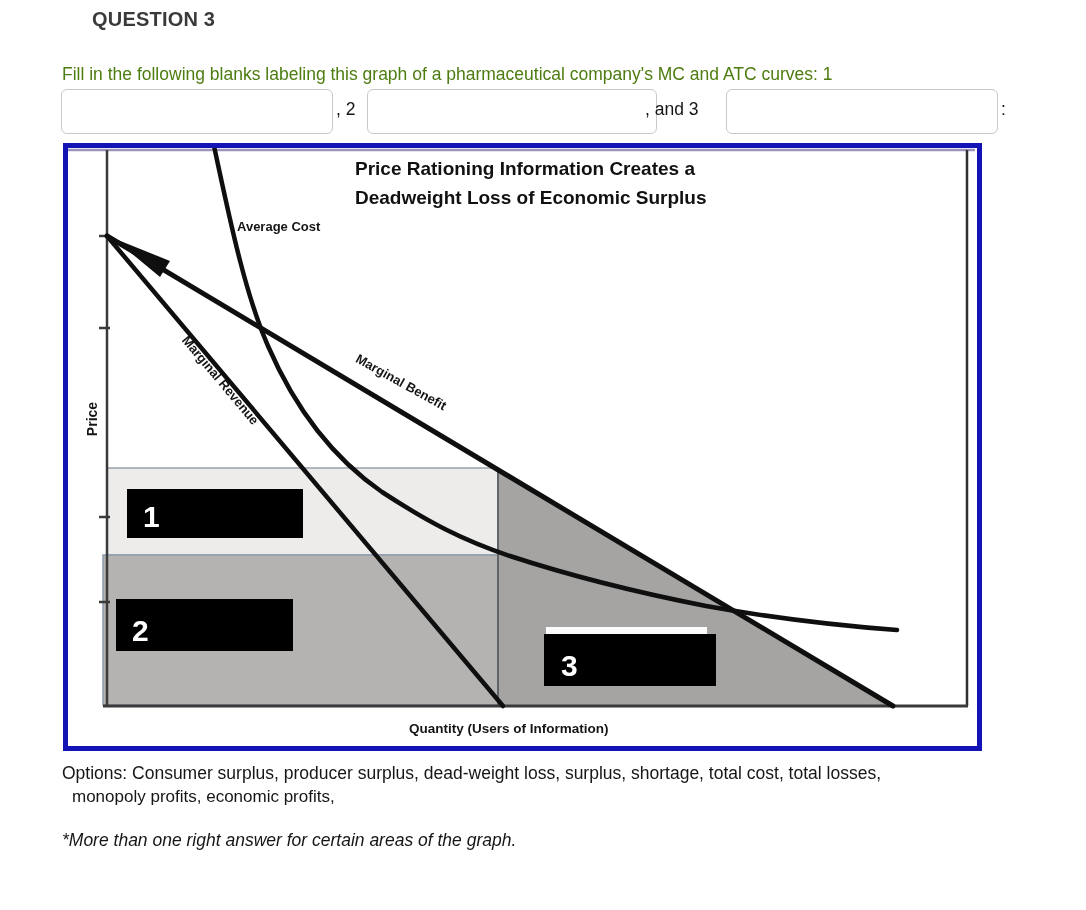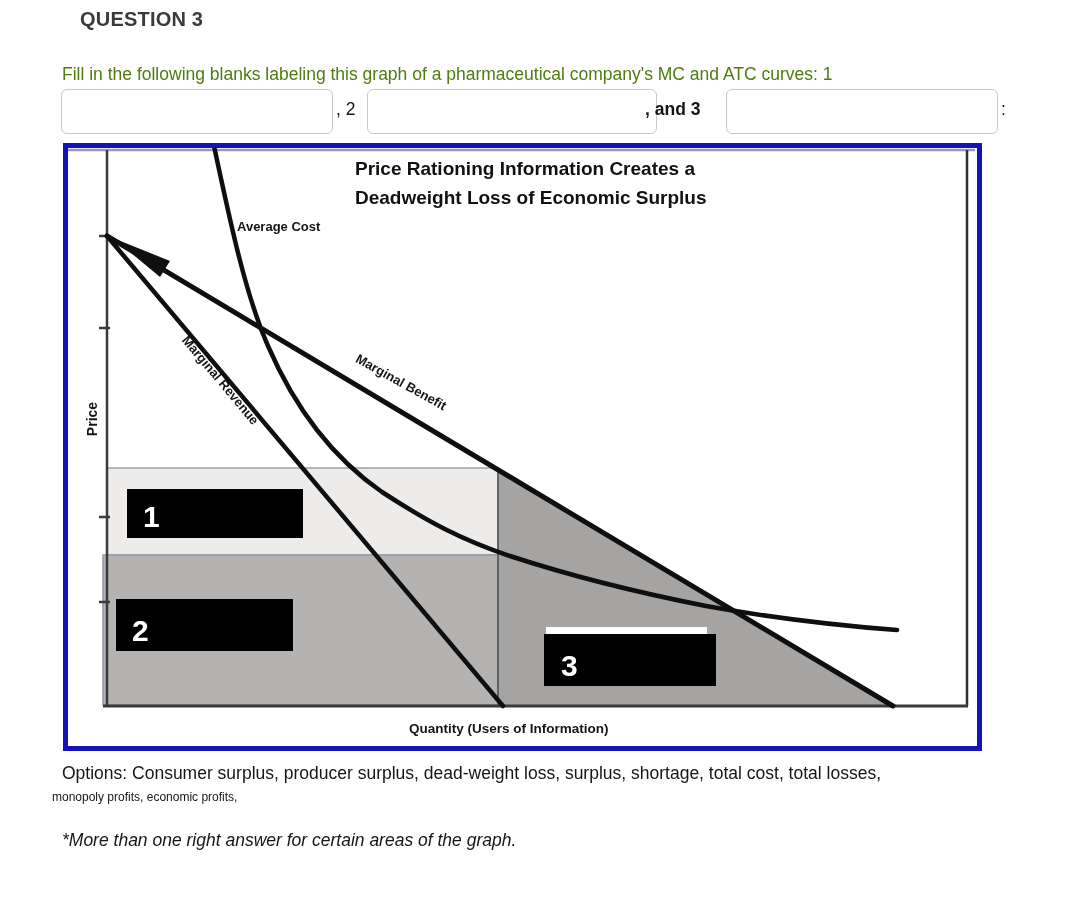--- a/index.html
+++ b/index.html
@@ -1,34 +1,34 @@
 <!DOCTYPE html>
 <html><head>
 <meta charset="utf-8">
 <style>
   html,body{margin:0;padding:0;background:#ffffff;}
   body{width:1086px;height:910px;position:relative;font-family:"Liberation Sans",sans-serif;color:#161616;}
   .abs{position:absolute;}
-  .q-heading{left:80px;top:8px;font-size:20px;font-weight:bold;color:#3a3a3a;letter-spacing:.2px;}
+  .q-heading{left:92px;top:8px;font-size:20px;font-weight:bold;color:#3a3a3a;letter-spacing:.2px;}
   .prompt{left:62px;top:64px;font-size:17.5px;color:#4d7c0f;}
   .blank{position:absolute;box-sizing:border-box;height:45px;top:89px;
          border:1.5px solid #c9c9c9;border-radius:6px;background:#fff;
          font-size:17px;padding:0 10px;color:#141414;outline:none;}
   #blank1{left:61px;width:272px;}
   #blank2{left:367px;width:290px;}
   #blank3{left:726px;width:272px;}
   .sep{position:absolute;top:99px;font-size:17.5px;color:#141414;}
   #sep1{left:336px;}
-  #sep2{left:645px;font-weight:bold;}
+  #sep2{left:645px;}
   #sep3{left:1001px;}
   .graph-frame{left:63px;top:143px;width:919px;height:608px;box-sizing:border-box;
                border:5px solid #1413b6;background:#ffffff;}
   .graph-frame svg{display:block;}
   .options-line1{left:62px;top:761px;font-size:17.5px;line-height:24px;}
-  .options-line2{left:52px;top:785px;font-size:12px;line-height:24px;}
+  .options-line2{left:72px;top:785px;font-size:17px;line-height:24px;}
   .footnote{left:62px;top:830px;font-size:17.5px;font-style:italic;}
   text{font-family:"Liberation Sans",sans-serif;}
   .gtitle{font-size:19px;font-weight:bold;fill:#111;}
   .curve-label{font-size:13px;font-weight:bold;fill:#151515;}
   .axis-label{font-size:14px;font-weight:bold;fill:#151515;}
   .xaxis-label{font-size:13.5px;font-weight:bold;fill:#151515;}
   .box-num{font-size:30px;font-weight:bold;fill:#ffffff;}
 </style>
 </head>
 <body>

